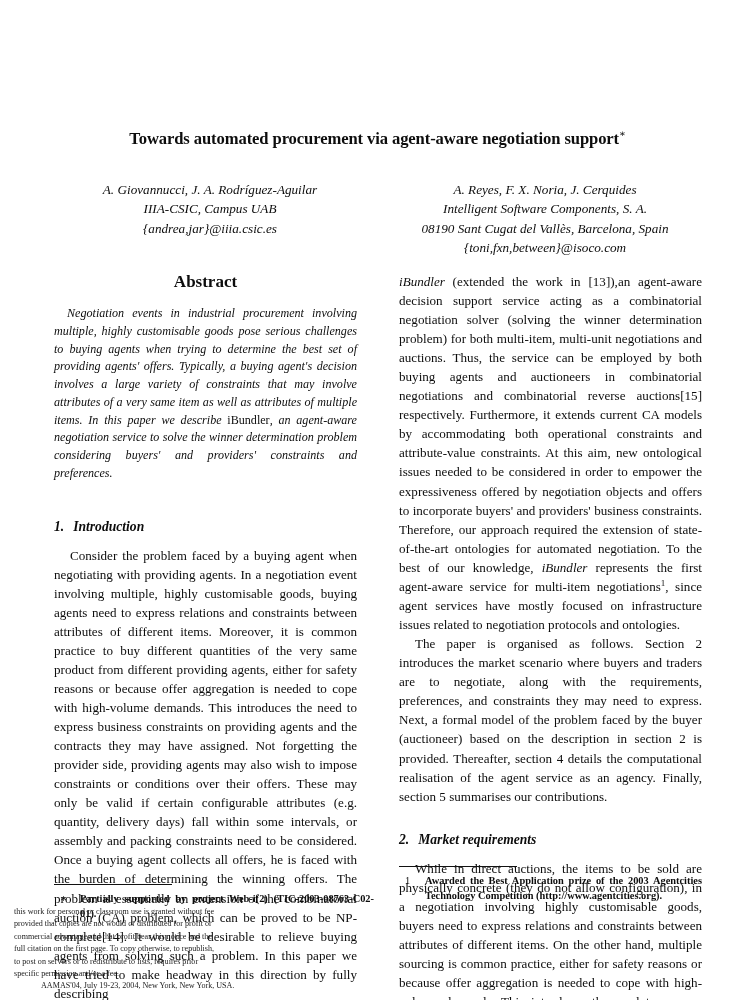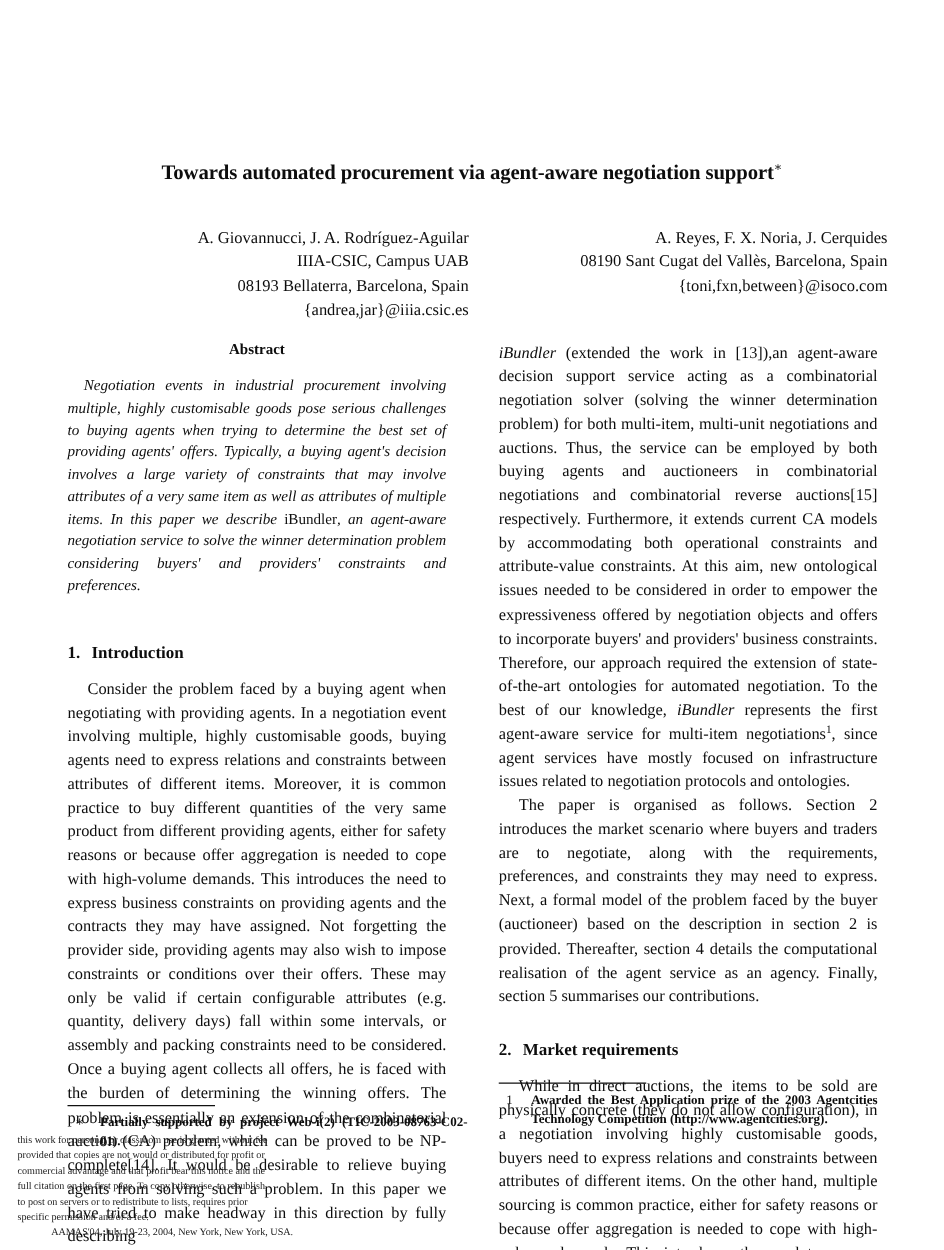--- a/index.html
+++ b/index.html
@@ -49,23 +49,24 @@
   .authors {
     position: absolute;
     left: 45px;
     top: 180px;
     width: 665px;
     display: flex;
     justify-content: space-between;
   }
   .author-col {
     width: 330px;
-    text-align: right;
+    text-align: center;
     font-size: 13.2px;
     line-height: 1.47;
+    font-style: italic;
   }
   .author-col div { white-space: nowrap; }
 
   
   .columns {
     position: absolute;
     left: 54px;
     top: 272px;
     width: 648px;
     height: 620px;
@@ -74,27 +75,28 @@
     position: absolute;
     top: 0;
     width: 303px;
   }
   .col-left  { left: 0; }
   .col-right { left: 345px; }
 
   .sec-center-head {
     text-align: center;
     font-weight: bold;
-    font-size: 12px;
+    font-size: 17px;
     margin: 0 0 13px 0;
   }
   .sec-head {
     font-weight: bold;
     font-size: 13.6px;
     margin: 0 0 11px 0;
+    font-style: italic;
   }
   .sec-head .num { margin-right: 9px; }
 
   .abstract-body {
     font-style: italic;
     font-size: 12.1px;
     line-height: 1.47;
     text-align: justify;
     text-indent: 13px;
     margin: 0;
@@ -168,25 +170,25 @@
 <div class="page">
 
   <div class="title-block">
     <h1 class="paper-title"><span>Towards automated procurement via agent-aware negotiation support</span><span class="sup">∗</span></h1>
   </div>
 
   <div class="authors">
     <div class="author-col">
       <div>A. Giovannucci, J. A. Rodríguez-Aguilar</div>
       <div>IIIA-CSIC, Campus UAB</div>
-      <div>08193 Bellaterra, Barcelona, Spain</div>
       <div>{andrea,jar}@iiia.csic.es</div>
     </div>
     <div class="author-col">
       <div>A. Reyes, F. X. Noria, J. Cerquides</div>
+      <div>Intelligent Software Components, S. A.</div>
       <div>08190 Sant Cugat del Vallès, Barcelona, Spain</div>
       <div>{toni,fxn,between}@isoco.com</div>
     </div>
   </div>
 
   <div class="columns">
 
     <div class="col col-left">
       <div class="sec-center-head">Abstract</div>
       <p class="abstract-body"><span>Negotiation events in industrial procurement involving multiple, highly customisable goods pose serious challenges to buying agents when trying to determine the best set of providing agents' offers. Typically, a buying agent's decision involves a large variety of constraints that may involve attributes of a very same item as well as attributes of multiple items. In this paper we describe </span><span class="roman">iBundler</span><span>, an agent-aware negotiation service to solve the winner determination problem considering buyers' and providers' constraints and preferences.</span></p>

